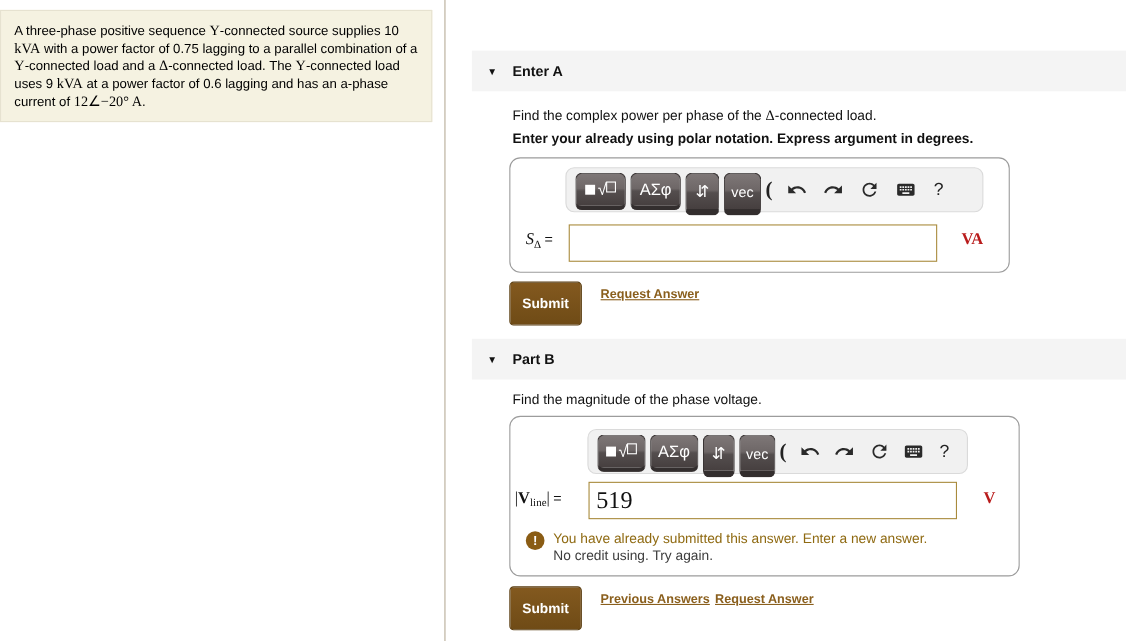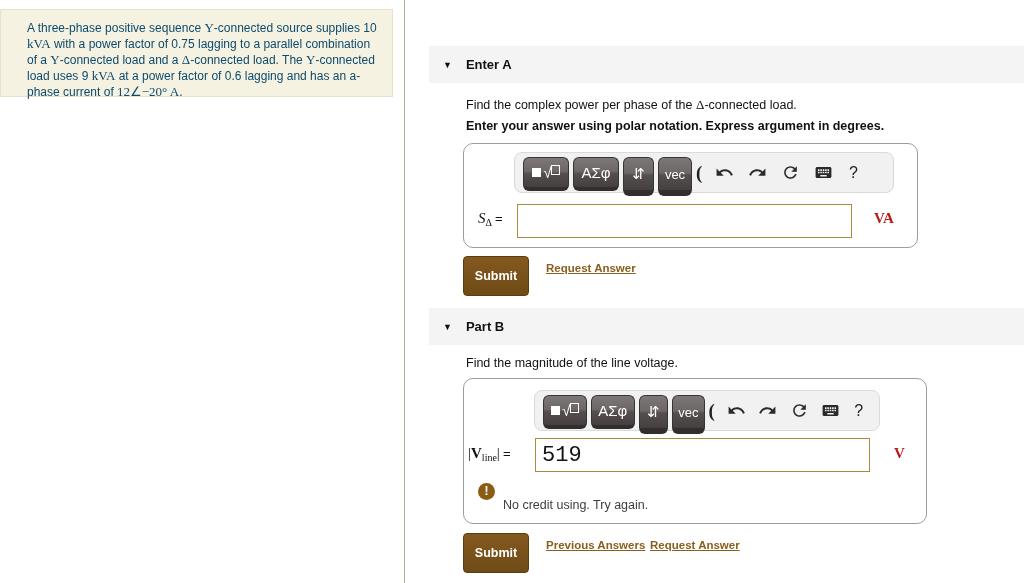--- a/index.html
+++ b/index.html
@@ -2,23 +2,23 @@
 <html><head>
 <meta charset="utf-8">
 <style>
   html,body{margin:0;padding:0;}
   body{
     width:1024px;height:583px;position:relative;background:#ffffff;
     font-family:"Liberation Sans", sans-serif;overflow:hidden;color:#1a1a1a;
   }
   
   .problem-box{
-    position:absolute;left:0;top:9px;width:393px;height:88px;box-sizing:border-box;
-    background:#f5f2e1;border:1px solid #e6e2d0;padding:10px 10px 0 26px;
-    font-size:12px;line-height:15px;color:#0c4a6e;
+    position:absolute;left:0;top:9px;width:393px;height:102px;box-sizing:border-box;
+    background:#f5f2e1;border:1px solid #e6e2d0;padding:10px 10px 0 12px;
+    font-size:12px;line-height:15px;color:#000000;
   }
   .m{font-family:"Liberation Serif","DejaVu Sans",serif;font-size:13px;}
   .divider{position:absolute;left:404px;top:0;width:1px;height:583px;background:#b7ac97;}
 
   
   .part-header{
     position:absolute;left:429px;width:595px;height:37px;background:#f4f4f4;
     display:flex;align-items:center;
   }
   .tri{margin-left:14px;font-size:9px;color:#111;cursor:pointer;}
@@ -50,21 +50,21 @@
   .tb-icon svg{vertical-align:middle;}
   .tb-icon.help{font-size:16px;color:#222;width:26px;}
 
   .ans-label{position:absolute;font-family:"Liberation Serif","DejaVu Sans",serif;font-size:15px;color:#111;}
   .var-it{font-style:italic;}
   .var-b{font-weight:bold;}
   .sub{font-size:10px;vertical-align:-3px;}
   .eq{font-size:13px;font-family:"Liberation Sans",sans-serif;margin-left:3px;}
   .ansinput{
     position:absolute;box-sizing:border-box;border:1px solid #a98b3d;background:#fff;
-    font-family:Liberation Mono, monospace;font-size:22px;color:#111;padding:16px 6px;outline:none;
+    font-family:Liberation Serif, serif;font-size:22px;color:#111;padding:16px 6px;outline:none;
   }
   .unit{position:absolute;font-family:"Liberation Serif",serif;font-weight:bold;font-size:15px;color:#b91c1c;}
 
   
   .warn-icon{
     position:absolute;width:17px;height:17px;border-radius:50%;background:#8a5c14;
     color:#fff;font-weight:bold;font-size:12px;text-align:center;line-height:17px;
   }
   .warn1{position:absolute;font-size:12.5px;color:#8f6a12;}
   .warn2{position:absolute;font-size:12.5px;color:#3d3d3d;}
@@ -90,21 +90,21 @@
 <div class="divider"></div>
 
 <div class="part-header" style="top:46px;">
   <span class="tri">▼</span>
   <span class="part-title">Enter A</span>
 </div>
 
 <div class="question" style="left:466px;top:97px;">
   <span>Find the complex power per phase of the </span><span class="m">Δ</span><span>-connected load.</span>
 </div>
-<div class="instruction" style="left:466px;top:119px;">Enter your answer using polar notation. Express argument in degrees.</div>
+<div class="instruction" style="left:466px;top:119px;">Enter your already using polar notation. Express argument in degrees.</div>
 
 <div class="answer-box" style="left:463px;top:143px;width:453px;height:103px;">
   <div class="toolbar" style="left:50px;top:8px;width:380px;">
     <div class="mbtn" style="width:46px;">
       <span class="sq-filled"></span>
       <span class="sqrt">√</span>
       <span class="sq-open"></span>
     </div>
     <div class="mbtn" style="width:46px;font-size:15px;">ΑΣφ</div>
     <div class="mbtn tall" style="width:31px;font-size:15px;">⇵</div>
@@ -132,21 +132,21 @@
 </div>
 
 <button class="submit" style="left:463px;top:256px;">Submit</button>
 <a class="link" style="left:546px;top:262px;">Request Answer</a>
 
 <div class="part-header" style="top:308px;">
   <span class="tri">▼</span>
   <span class="part-title">Part B</span>
 </div>
 
-<div class="question" style="left:466px;top:356px;">Find the magnitude of the line voltage.</div>
+<div class="question" style="left:466px;top:356px;">Find the magnitude of the phase voltage.</div>
 
 <div class="answer-box" style="left:463px;top:378px;width:462px;height:144px;">
   <div class="toolbar" style="left:70px;top:11px;width:346px;">
     <div class="mbtn" style="width:46px;">
       <span class="sq-filled"></span>
       <span class="sqrt">√</span>
       <span class="sq-open"></span>
     </div>
     <div class="mbtn" style="width:46px;font-size:15px;">ΑΣφ</div>
     <div class="mbtn tall" style="width:31px;font-size:15px;">⇵</div>
@@ -165,18 +165,19 @@
           <path d="M20 5H4c-1.1 0-1.99.9-1.99 2L2 17c0 1.1.9 2 2 2h16c1.1 0 2-.9 2-2V7c0-1.1-.9-2-2-2zm-9 3h2v2h-2V8zm0 3h2v2h-2v-2zM8 8h2v2H8V8zm0 3h2v2H8v-2zm-1 2H5v-2h2v2zm0-3H5V8h2v2zm9 7H8v-2h8v2zm0-4h-2v-2h2v2zm0-3h-2V8h2v2zm3 3h-2v-2h2v2zm0-3h-2V8h2v2z"></path>
         </svg></span>
     <span class="tb-icon help">?</span>
   </div>
   <div class="ans-label" style="left:4px;top:66px;">
     <span>|</span><span class="var-b">V</span><span class="sub">line</span><span>|</span><span class="eq">=</span>
   </div>
   <input class="ansinput" style="left: 71px; top: 59px; width: 335px; height: 32px;" value="519">
   <div class="unit" style="left:430px;top:66px;">V</div>
   <div class="warn-icon" style="left:14px;top:104px;">!</div>
+  <div class="warn1" style="left:39px;top:104px;">You have already submitted this answer. Enter a new answer.</div>
   <div class="warn2" style="left:39px;top:119px;">No credit using. Try again.</div>
 </div>
 
 <button class="submit" style="left:463px;top:533px;">Submit</button>
 <a class="link" style="left:546px;top:539px;">Previous Answers</a>
 <a class="link" style="left:650px;top:539px;">Request Answer</a>
 
 </body></html>

